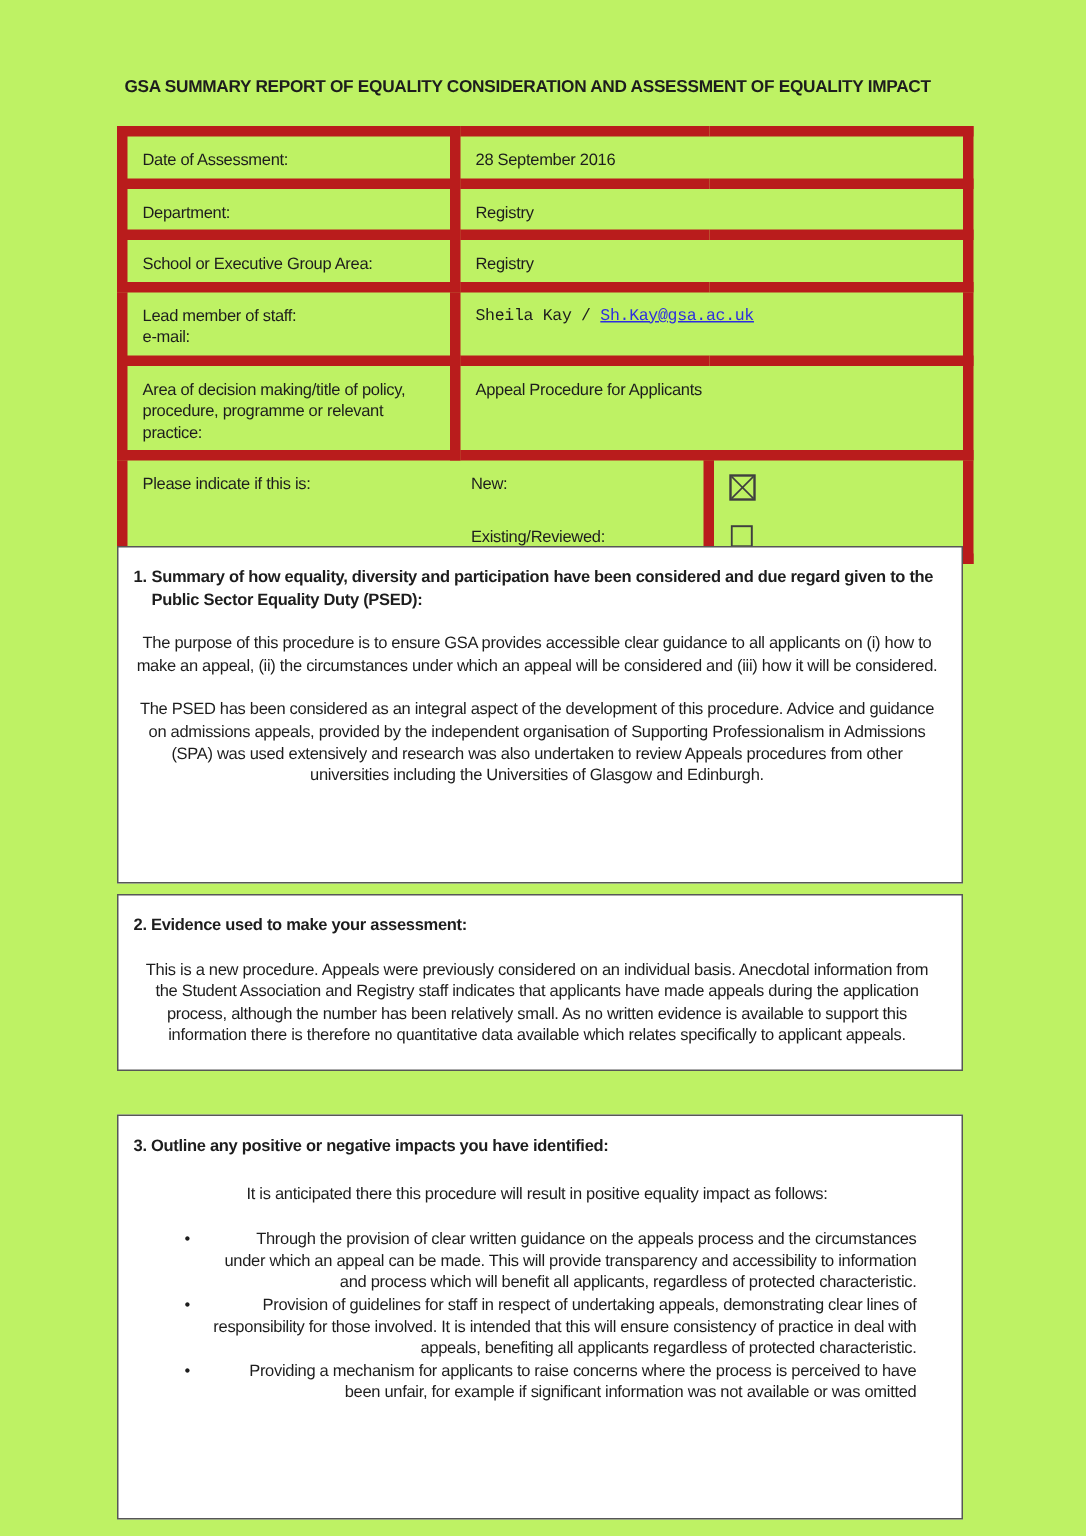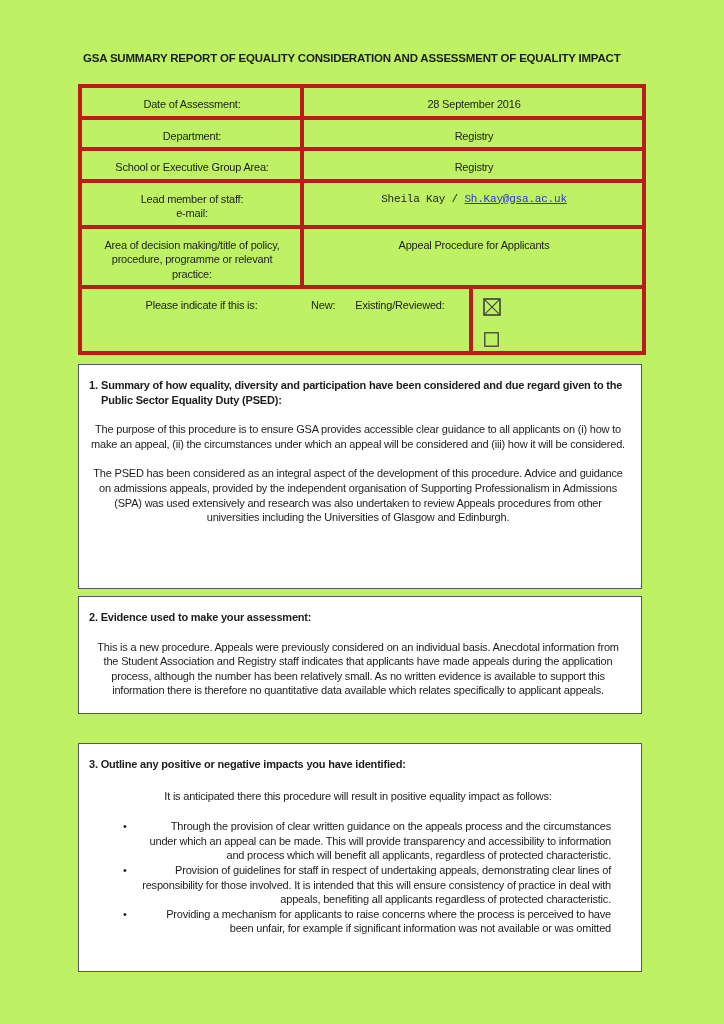--- a/index.html
+++ b/index.html
@@ -16,44 +16,43 @@
   .doc-title {
     position:absolute; left:83px; top:52px;
     font-size:11.5px; font-weight:bold; white-space:nowrap;
   }
   table.info-table {
     position:absolute; left:78px; top:84px;
     width:564px; border-collapse:collapse; table-layout:fixed;
     font-size:11px; line-height:14.5px;
   }
   table.info-table td {
-    border:4px solid #b91c1c; vertical-align:top;
+    border:7px solid #b91c1c; vertical-align:top;
     padding:9px 8px 4px 10px;
-    text-align:center;
   }
   td.lbl4 { padding-top:6px; }
   td.val4 { vertical-align:middle; padding-top:0; padding-bottom:2px;font-family:Liberation Mono, monospace; }
   td.lbl5 { padding-top:6px; }
   td.val5 { padding-top:12px; }
   td.indicate-cell { padding:13px 0 0 10px; }
   .ind-flex { display:flex; align-items:flex-start; }
   .ind-label { width:219px; flex:none; }
-  .opts { display:flex; flex-direction:row; gap:20px; }
+  .opts { display:flex; flex-direction:column; gap:20px; }
   td.cb-cell { padding:14px 0 0 8px; }
   .cb { display:block; }
   .cb + .cb { margin-top:16px; margin-left:1px; }
   .sec {
     position:absolute; left:78px; width:564px;
     border:1px solid #575757; background:#fff;
     padding:13px 14px 0 10px;
     font-size:11px; line-height:14.6px; overflow:hidden;
   }
   .sec1 { top:364px; height:225px; }
   .sec2 { top:596px; height:118px; }
-  .sec3 { top:743px; height:229px; }
+  .sec3 { top:743px; height:270px; }
   .sec-heading { font-weight:bold; margin:0 0 15px; }
   .hang { display:flex; }
   .hang .num { flex:none; width:12px; }
   .sec p { margin:0 0 15px;text-align:center; }
   .sec3 .sec-heading { margin-bottom:17px; }
   ul.bullets { list-style:none; margin:16px 16px 0; padding:0 0 0 37px;text-align:right; }
   ul.bullets li { position:relative; }
   ul.bullets li::before {
     content:"\2022"; position:absolute; left:-19px; top:0; font-size:11px;
   }

